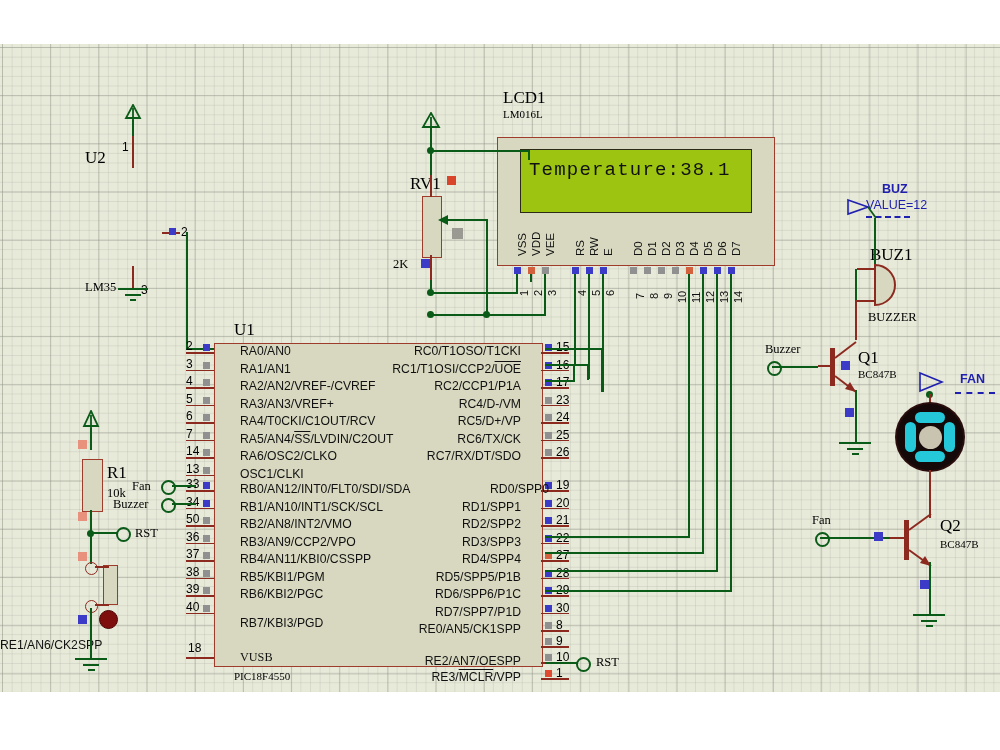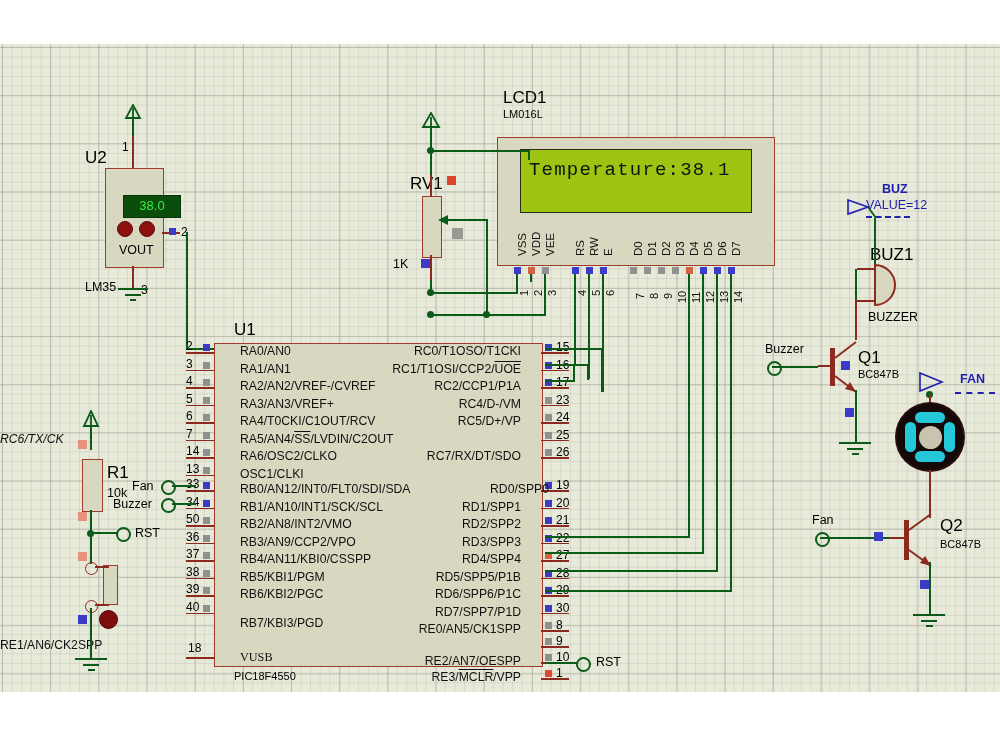--- a/index.html
+++ b/index.html
@@ -19,21 +19,21 @@
   .title{left:160px;top:50px;font-size:37px;font-weight:bold;color:#9e1515;
      letter-spacing:.2px;font-family:"Liberation Sans",sans-serif;white-space:nowrap;}
   
   .w{position:absolute;background:#0a5a18;}
   .wh{height:2px;} .wv{width:2px;}
   .wr{position:absolute;background:#8d2a20;}
   .jn{position:absolute;width:7px;height:7px;border-radius:50%;background:#0a5a18;}
   
   .part{position:absolute;background:#d8d8c0;border:1.6px solid #9e3b2a;}
   .lbl{position:absolute;color:#000;font-size:12.5px;white-space:nowrap;
-     font-family:Liberation Sans, sans-serif;}
+     font-family:Liberation Serif, serif;}
   .lbl-lg{font-size:17px;}
   .lbl-sm{font-size:11px;}
   .pinnum{position:absolute;font-size:12px;color:#000;white-space:nowrap;}
   .pinsq{position:absolute;width:7px;height:7px;}
   .sq-b{background:#3b3bc8;} .sq-g{background:#909090;} .sq-r{background:#d4613e;}
   .sq-rr{background:#e04a30;}
   .pinline{position:absolute;height:1.6px;background:#8d2a20;}
   .ptext{position:absolute;font-size:12.2px;color:#111;white-space:nowrap;
      font-family:"Liberation Sans",sans-serif;}
   .ovr{text-decoration:overline;}
@@ -153,45 +153,37 @@
   <div class="abs lbl lbl-lg" style="left:410px;top:174px;">RV1</div>
   <div class="bluesq" style="left:447px;top:176px;background:#d8452a;"></div>
   <div class="part" style="left:422px;top:196px;width:18px;height:60px;"></div>
   <div class="wr" style="left:430px;top:175px;width:2px;height:22px;"></div>
   <div class="wr" style="left:430px;top:255px;width:2px;height:25px;"></div>
 
   <svg class="abs" style="left:436px;top:212px;" width="52" height="16">
     <line x1="50" y1="8" x2="8" y2="8" stroke="#0a5a18" stroke-width="2"></line>
     <polygon points="2,8 12,3 12,13" fill="#0a5a18"></polygon>
   </svg>
-  <div class="abs lbl" style="left:393px;top:257px;">1K</div>
+  <div class="abs lbl" style="left:393px;top:257px;">2K</div>
   <div class="bluesq" style="left:421px;top:259px;"></div>
 
   <div class="w wv" style="left:486px;top:219px;height:96px;"></div>
   <div class="w wh" style="left:486px;top:219px;width:2px;"></div>
   <div class="w wh" style="left:430px;top:314px;width:116px;"></div>
   <div class="jn" style="left:427px;top:311px;"></div>
   <div class="jn" style="left:483px;top:311px;"></div>
 
   <div class="abs" style="left:452px;top:228px;width:11px;height:11px;background:#9a9a92;"></div>
 
   <div class="w wh" style="left:430px;top:292px;width:88px;"></div>
   <div class="w wv" style="left:516px;top:292px;height:0px;"></div>
   <div class="jn" style="left:427px;top:289px;"></div>
 
   <div class="abs lbl lbl-lg" style="left:85px;top:148px;">U2</div>
   <div class="abs pinnum" style="left:122px;top:140px;">1</div>
-  <div class="part" style="left:105px;top:168px;width:57px;height:98px;">
-    <div id="lm35disp">
-      <div id="lm35val">38.0</div>
-    </div>
-    <div class="lmbtn" style="left:11px;top:52px;"></div>
-    <div class="lmbtn" style="left:33px;top:52px;"></div>
-    <div class="abs lbl" style="left:13px;top:74px;">VOUT</div>
-  </div>
   <div class="wr" style="left:132px;top:134px;width:2px;height:34px;"></div>
   <div class="wr" style="left:132px;top:266px;width:2px;height:24px;"></div>
   <div class="wr" style="left:162px;top:232px;width:18px;height:2px;"></div>
   <svg class="abs" style="left:124px;top:104px;" width="18" height="20">
     <polygon points="9,1 16,14 2,14" fill="none" stroke="#0a5a18" stroke-width="1.8"></polygon>
     <line x1="9" y1="4" x2="9" y2="20" stroke="#0a5a18" stroke-width="1.8"></line>
   </svg>
   <div class="w wv" style="left:132px;top:120px;height:16px;"></div>
   <div class="abs lbl" style="left:85px;top:280px;">LM35</div>
   <div class="abs pinnum" style="left:141px;top:283px;">3</div>
@@ -299,21 +291,21 @@
       <div class="pinsq sq-g" style="left: 545px; top: 396.5px;"></div>
       <div class="pinnum" style="left: 556px; top: 392.5px;">23</div>
       <div class="ptext" style="left: 0px; top: 396.5px; width: 521px; text-align: right;">RC4/D-/VM</div>
       <div class="pinline" style="left: 541px; top: 422px; width: 28px;"></div>
       <div class="pinsq sq-g" style="left: 545px; top: 414px;"></div>
       <div class="pinnum" style="left: 556px; top: 410px;">24</div>
       <div class="ptext" style="left: 0px; top: 414px; width: 521px; text-align: right;">RC5/D+/VP</div>
       <div class="pinline" style="left: 541px; top: 439.5px; width: 28px;"></div>
       <div class="pinsq sq-g" style="left: 545px; top: 431.5px;"></div>
       <div class="pinnum" style="left: 556px; top: 427.5px;">25</div>
-      <div class="ptext" style="left: 0px; top: 431.5px; width: 521px;  font-style: italic;">RC6/TX/CK</div>
+      <div class="ptext" style="left: 0px; top: 431.5px; width: 521px; text-align: right;">RC6/TX/CK</div>
       <div class="pinline" style="left: 541px; top: 457px; width: 28px;"></div>
       <div class="pinsq sq-g" style="left: 545px; top: 449px;"></div>
       <div class="pinnum" style="left: 556px; top: 445px;">26</div>
       <div class="ptext" style="left: 0px; top: 449px; width: 521px; text-align: right;">RC7/RX/DT/SDO</div>
     </div>
 
   <div id="right-d">
       <div class="pinline" style="left: 541px; top: 490px; width: 28px;"></div>
       <div class="pinsq sq-b" style="left: 545px; top: 482px;"></div>
       <div class="pinnum" style="left: 556px; top: 478px;">19</div>

